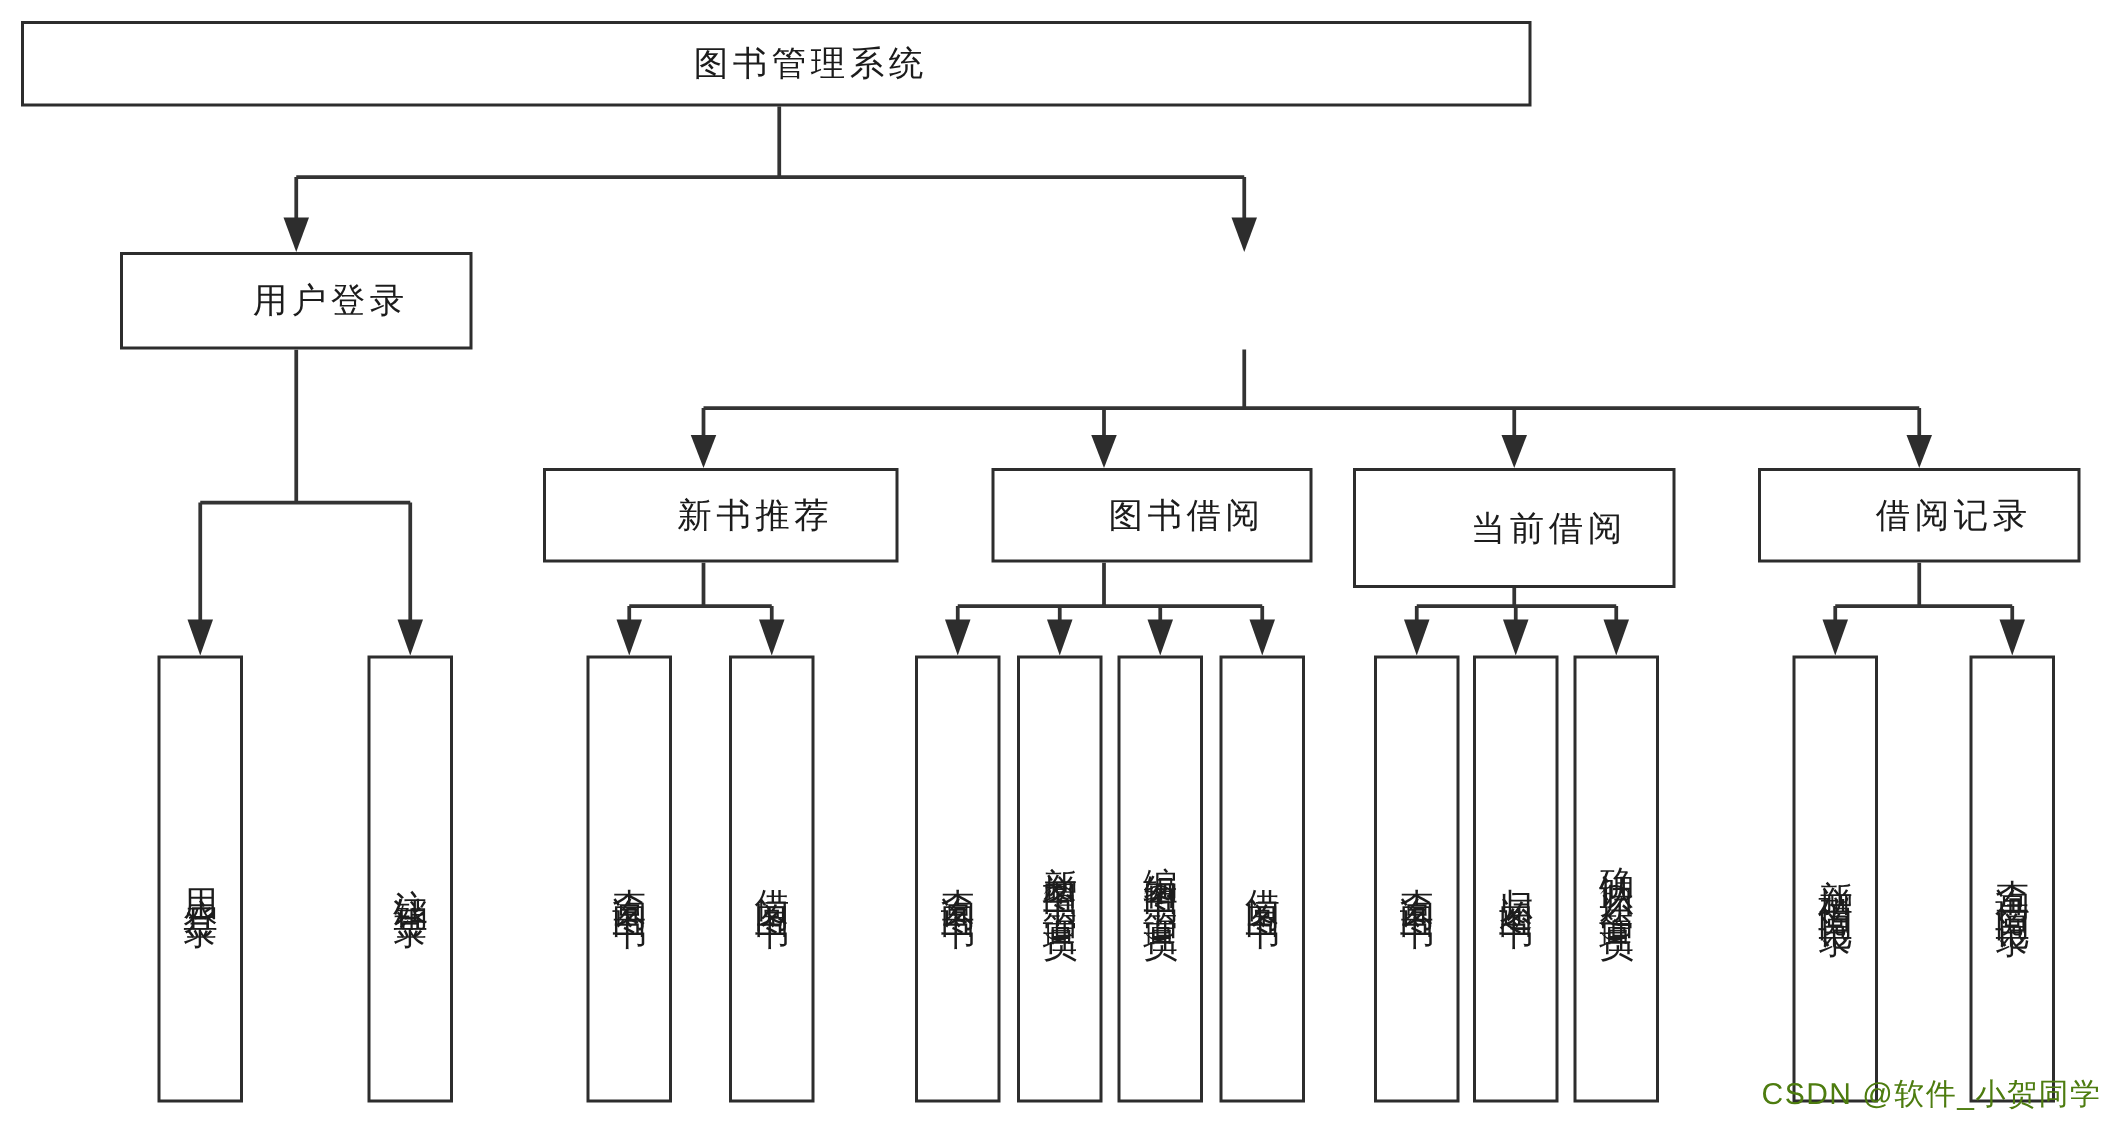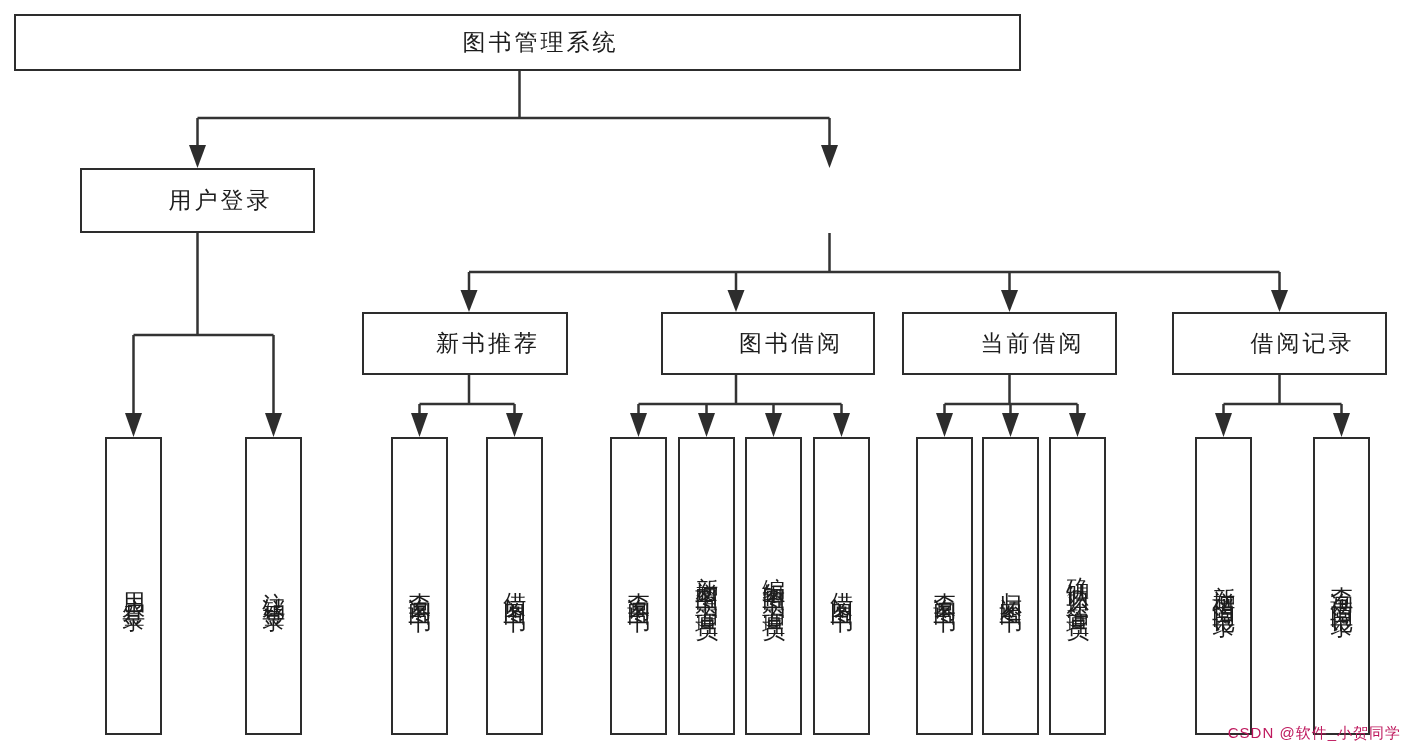--- a/index.html
+++ b/index.html
@@ -41,23 +41,23 @@
     writing-mode: vertical-rl;
     font-size: 23px;
     letter-spacing: 6px;
     line-height: 1.1;
     color: #1c1c1c;
   }
   .watermark {
     position: absolute;
     right: 4px;
     bottom: 4px;
-    font-size: 15px;
+    font-size: 20px;
     letter-spacing: 1px;
-    color: #be185d;
+    color: #4d7c0f;
     white-space: nowrap;
   }
 </style>
 </head>
 <body>
 
 <div class="canvas">
 
   <svg class="connectors" viewBox="0 0 1405 747" fill="none" stroke="#333333" stroke-width="2.5">
 
@@ -110,27 +110,27 @@
   </svg>
 
   <div class="node hnode" style="left:14px; top:14px; width:1007px; height:57px;">
     <span>图书管理系统</span>
   </div>
 
   <div class="node hnode" style="left:80px; top:168px; width:235px; height:65px;">
     <span>用户登录</span>
   </div>
 
-  <div class="node hnode" style="left:362px; top:312px; width:206px; height:63px;">
+  <div class="node hnode" style="left:362px; top:312px; width:237px; height:63px;">
     <span>新书推荐</span>
   </div>
   <div class="node hnode" style="left:629px; top:312px; width:214px; height:63px;margin-left:32px;">
     <span>图书借阅</span>
   </div>
-  <div class="node hnode" style="left:902px; top:312px; width:215px; height:63px;">
+  <div class="node hnode" style="left:902px; top:312px; width:215px; height:80px;">
     <span>当前借阅</span>
   </div>
   <div class="node hnode" style="left:1172px; top:312px; width:215px; height:63px;">
     <span>借阅记录</span>
   </div>
 
   <div class="node vnode" style="left:105px;">
     <span class="vlbl">用户登录</span>
   </div>
   <div class="node vnode" style="left:245px;">

